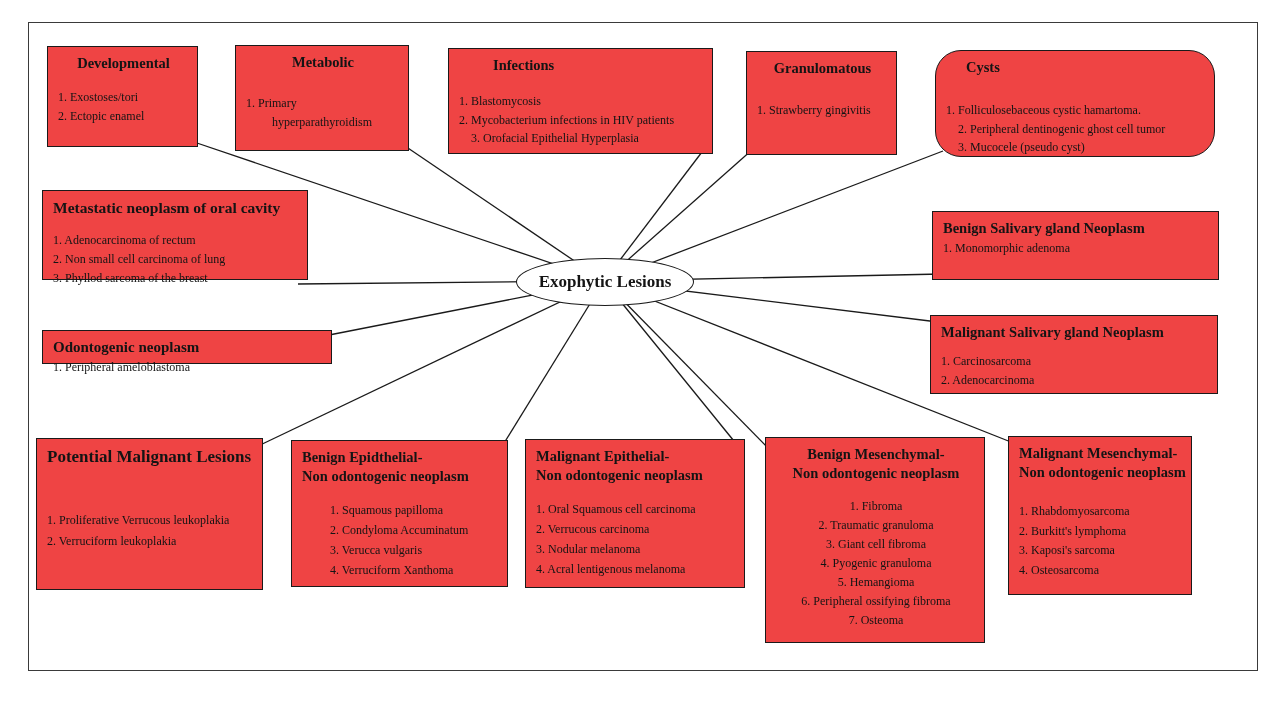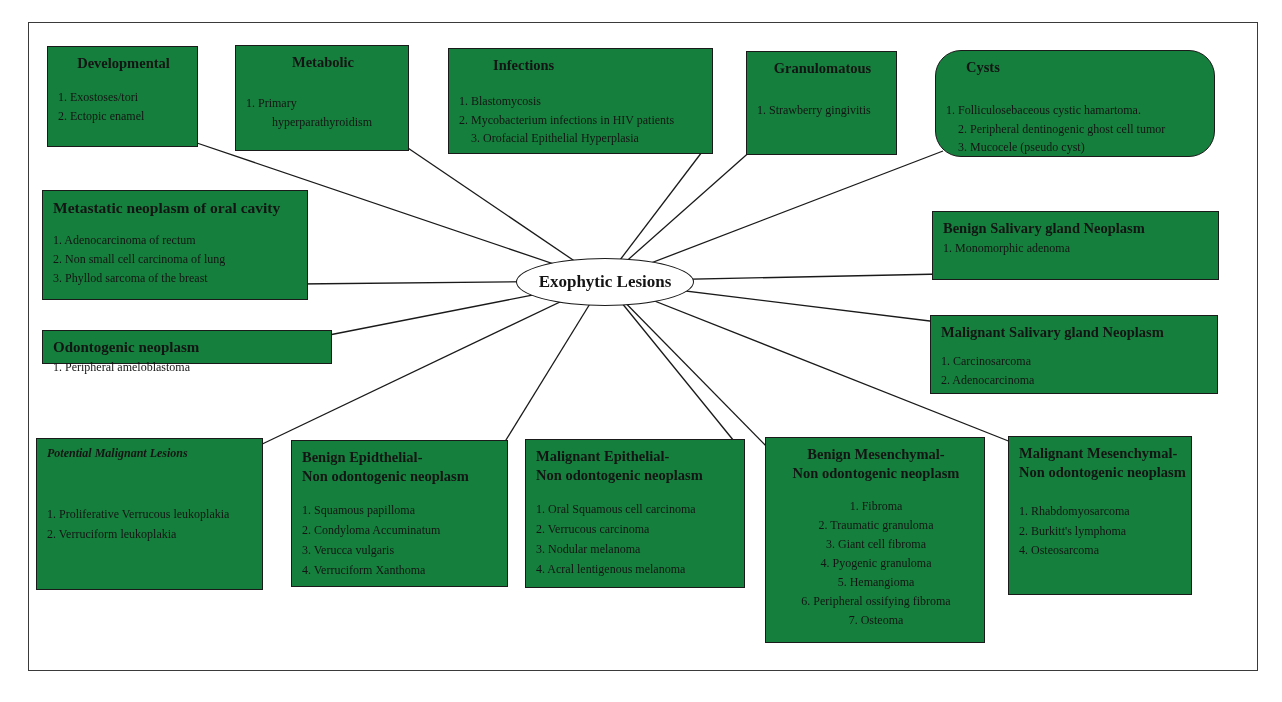--- a/index.html
+++ b/index.html
@@ -3,21 +3,21 @@
 <meta charset="utf-8">
 <style>
   html,body{margin:0;padding:0;background:#fff;}
   #canvas{
     position:relative;width:1282px;height:702px;background:#ffffff;
     font-family:"Liberation Serif","DejaVu Serif",serif;color:#141414;overflow:hidden;
   }
   #frame{position:absolute;left:28px;top:22px;width:1228px;height:647px;border:1.6px solid #3a3a3a;z-index:0;}
   #lines{position:absolute;left:0;top:0;z-index:1;pointer-events:none;}
   .box{
-    position:absolute;background:#15803d;border:1.5px solid #1a1a1a;z-index:2;
+    position:absolute;background:#ef4444;border:1.5px solid #1a1a1a;z-index:2;
     box-sizing:border-box;padding:7px 8px 4px 10px;
   }
   .title{font-weight:bold;font-size:14.5px;line-height:1.32;white-space:nowrap;}
   .tc{text-align:center;}
   .items{font-size:12px;line-height:1.55;}
   .item{display:block;white-space:nowrap;}
   .ind{padding-left:12px;}
   .wrap-ind{padding-left:26px;}
 
   #b1{left:47px;top:46px;width:151px;height:101px;}
@@ -25,35 +25,35 @@
   #b2{left:235px;top:45px;width:174px;height:106px;}
   #b2 .items{margin-top:22px;}
   #b3{left:448px;top:48px;width:265px;height:106px;}
   #b3 .title{padding-left:34px;}
   #b3 .items{margin-top:17px;}
   #b4{left:746px;top:51px;width:151px;height:104px;}
   #b4 .items{margin-top:23px;}
   #b5{left:935px;top:50px;width:280px;height:107px;border-radius:26px;}
   #b5 .title{padding-left:20px;}
   #b5 .items{margin-top:24px;}
-  #b6{left:42px;top:190px;width:266px;height:110px;}
+  #b6{left:42px;top:190px;width:266px;height:90px;}
   #b6 .title{font-size:15.5px;}
   #b6 .items{margin-top:13px;}
   #b7{left:932px;top:211px;width:287px;height:69px;}
   #b7 .items{margin-top:1px;}
   #b8{left:930px;top:315px;width:288px;height:79px;}
   #b8 .items{margin-top:10px;}
   #b9{left:42px;top:330px;width:290px;height:34px;}
   #b9 .title{font-size:15px;}
   #b9 .items{margin-top:0px;}
   #b10{left:36px;top:438px;width:227px;height:152px;}
-  #b10 .title{font-size:12px;font-style:italic;}
+  #b10 .title{font-size:17px;}
   #b10 .items{margin-top:42px;line-height:1.7;}
   #b11{left:291px;top:440px;width:217px;height:147px;}
-  #b11 .items{margin-top:15px;line-height:1.65;}
+  #b11 .items{margin-top:15px;line-height:1.65;margin-left:28px;}
   #b12{left:525px;top:439px;width:220px;height:149px;}
   #b12 .items{margin-top:15px;line-height:1.65;}
   #b13{left:765px;top:437px;width:220px;height:206px;text-align:center;}
   #b13 .items{margin-top:14px;line-height:1.58;}
   #b14{left:1008px;top:436px;width:184px;height:159px;}
   #b14 .items{margin-top:20px;line-height:1.62;}
 
   #ellipse{
     position:absolute;left:516px;top:258px;width:176px;height:46px;z-index:3;
     background:#ffffff;border:1.5px solid #1a1a1a;border-radius:50%;
@@ -201,20 +201,21 @@
       <span class="item">7. Osteoma</span>
     </div>
   </div>
 
   <div class="box" id="b14">
     <div class="title">Malignant Mesenchymal-</div>
     <div class="title">Non odontogenic neoplasm</div>
     <div class="items">
       <span class="item">1. Rhabdomyosarcoma</span>
       <span class="item">2. Burkitt's lymphoma</span>
+      <span class="item">3. Kaposi's sarcoma</span>
       <span class="item">4. Osteosarcoma</span>
     </div>
   </div>
 
   <div id="ellipse">
     <span>Exophytic Lesions</span>
   </div>
 </div>
 
 </body></html>

